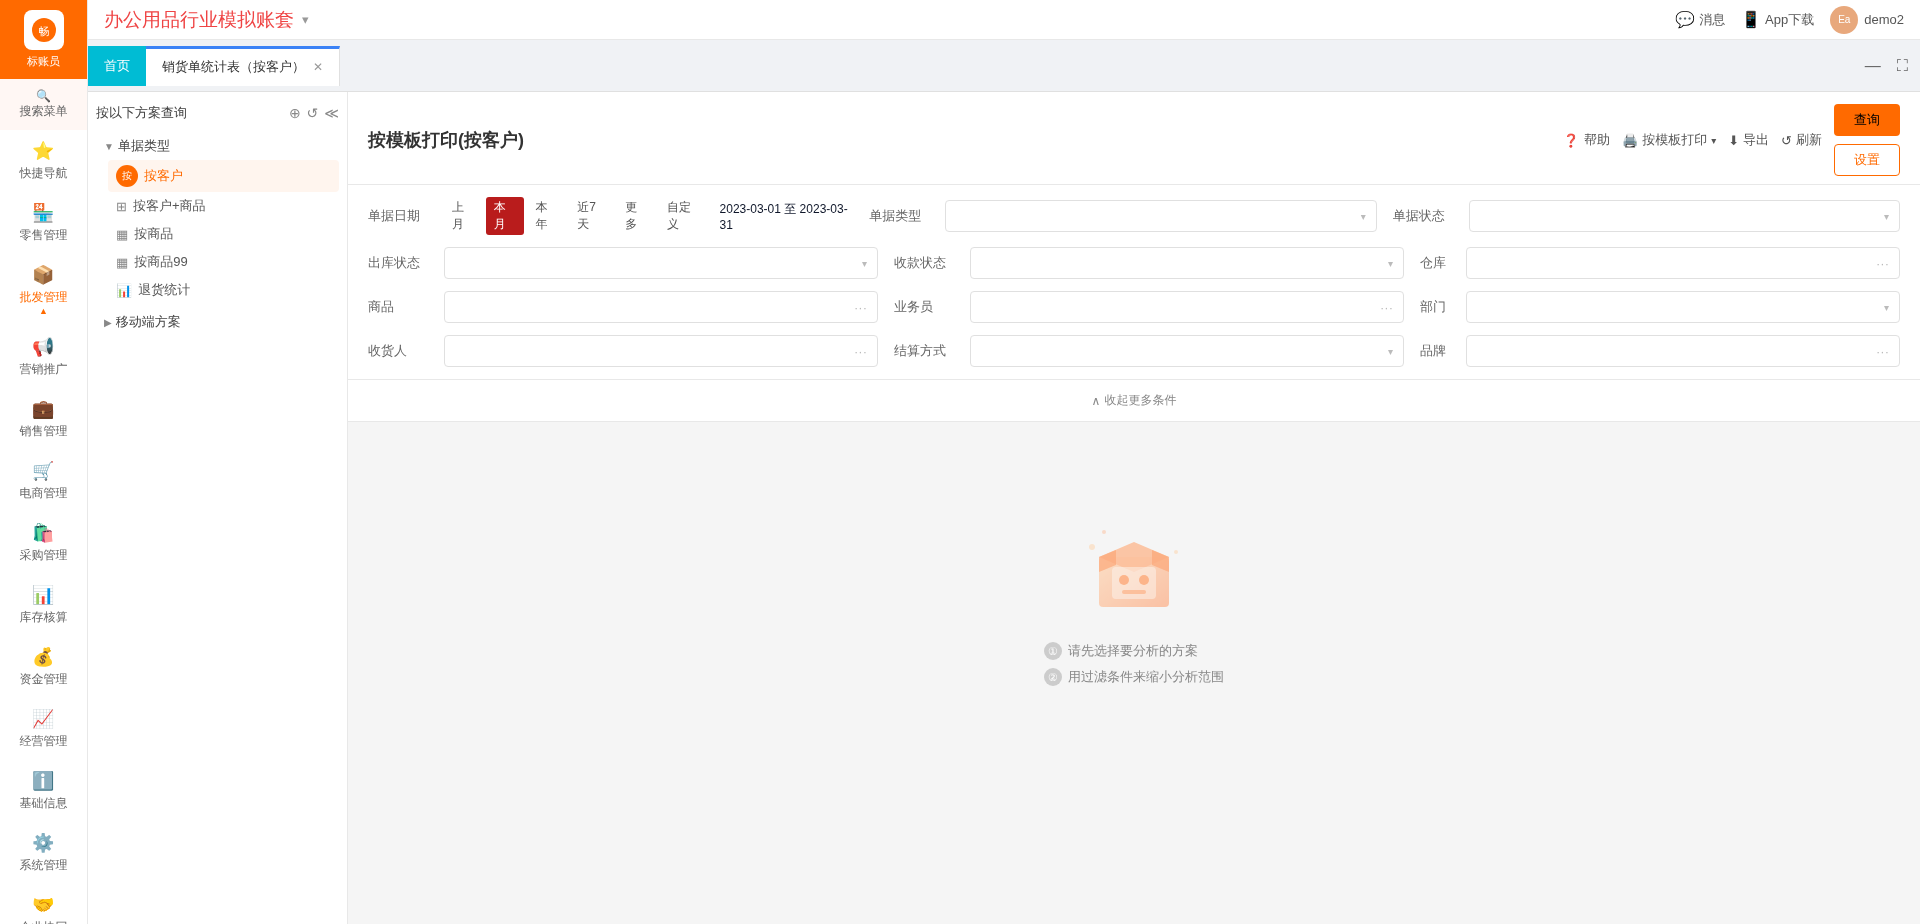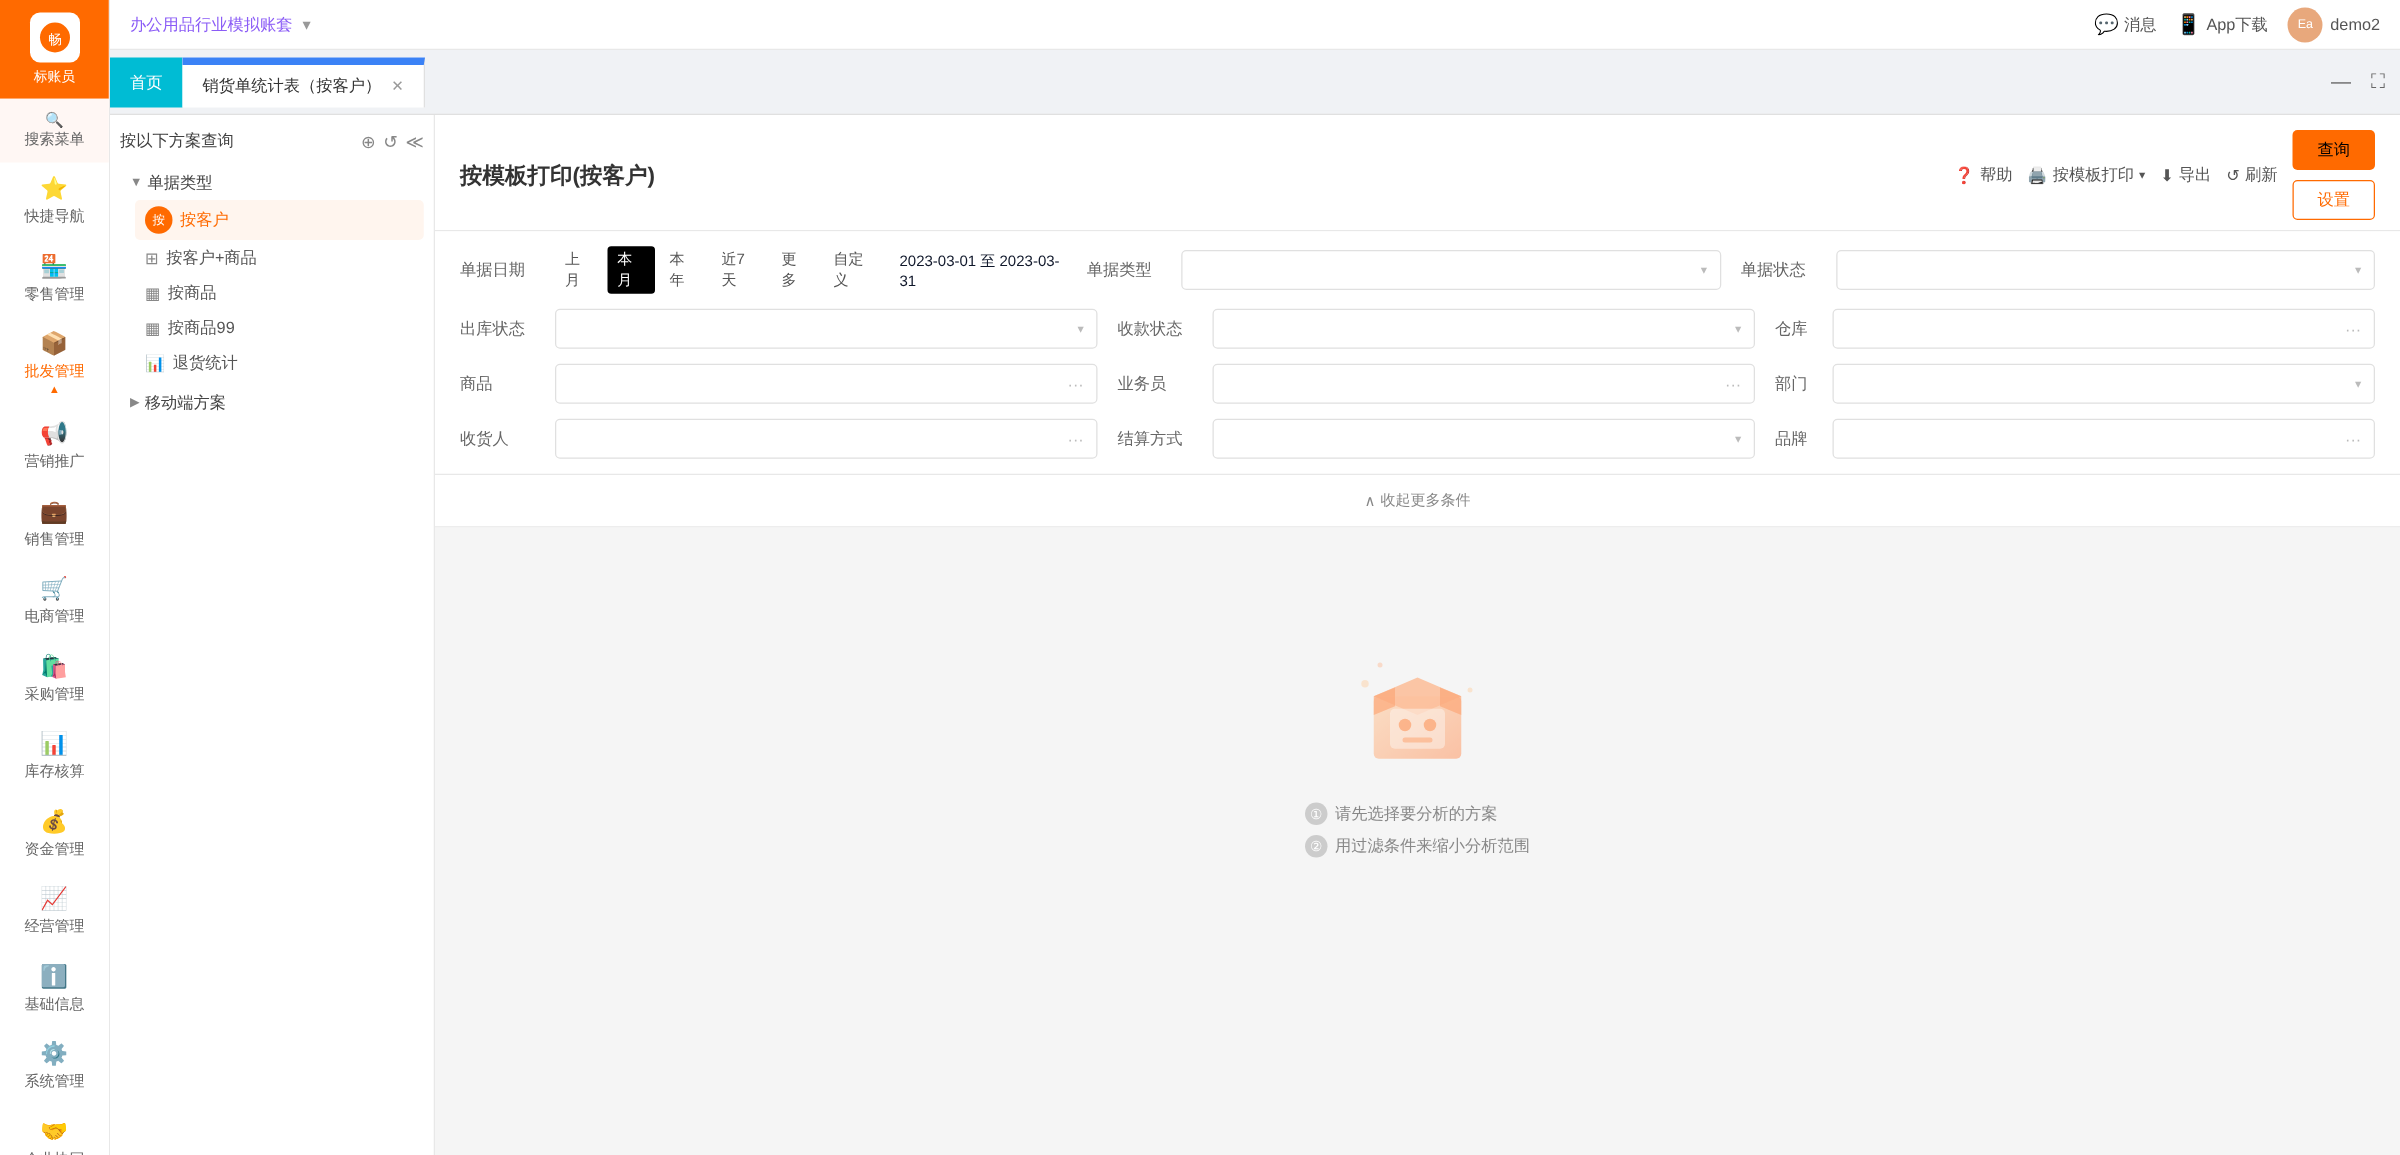--- a/index.html
+++ b/index.html
@@ -22,21 +22,21 @@
     
     .top-header { height: 40px; background: #fff; border-bottom: 1px solid #e8e8e8; display: flex; align-items: center; justify-content: space-between; padding: 0 16px; }
     .header-left { display: flex; align-items: center; gap: 8px; font-size: 13px; color: #333; }
     .header-right { display: flex; align-items: center; gap: 16px; font-size: 13px; color: #555; }
     .header-right .item { display: flex; align-items: center; gap: 4px; cursor: pointer; }
     .avatar { width: 28px; height: 28px; border-radius: 50%; background: #ff6a00; display: flex; align-items: center; justify-content: center; color: #fff; font-size: 12px; }
 
     
     .tab-bar { height: 52px; background: #f0f2f5; display: flex; align-items: center; border-bottom: 1px solid #e0e0e0; }
     .tab { display: flex; align-items: center; padding: 0 16px; height: 40px; cursor: pointer; font-size: 13px; color: #555; border-right: 1px solid #e0e0e0; }
-    .tab.active { background: #fff; color: #333; border-top: 6px solid #3b82f6; }
+    .tab.active { background: #fff; color: #333; border-top: 3px solid #3b82f6; }
     .tab .close-icon { margin-left: 8px; color: #999; font-size: 12px; cursor: pointer; }
     .tab-home { background: #00bcd4; color: #fff; border: none; }
     .tab-actions { margin-left: auto; display: flex; align-items: center; gap: 8px; padding-right: 8px; }
     .tab-actions .icon-btn { background: none; border: none; cursor: pointer; color: #666; font-size: 16px; padding: 4px; }
 
     
     .page-body { flex: 1; display: flex; overflow: hidden; }
 
     
     .left-panel { width: 260px; background: #fff; border-right: 1px solid #e8e8e8; padding: 12px 8px; overflow-y: auto; }
@@ -66,21 +66,21 @@
     .filter-row { display: flex; align-items: center; gap: 16px; margin-bottom: 12px; }
     .filter-row:last-child { margin-bottom: 0; }
     .filter-label { color: #666; font-size: 13px; min-width: 60px; flex-shrink: 0; }
     .filter-control { flex: 1; display: flex; align-items: center; border: 1px solid #e0e0e0; border-radius: 4px; padding: 5px 10px; background: #fff; min-height: 32px; cursor: pointer; }
     .filter-control .placeholder { color: #bbb; font-size: 13px; flex: 1; }
     .filter-control .dropdown-arrow { color: #bbb; font-size: 10px; }
     .filter-control .more-btn { color: #bbb; font-size: 13px; }
     .date-control { flex: 1; display: flex; align-items: center; gap: 4px; font-size: 13px; }
     .date-tabs { display: flex; gap: 4px; margin-right: 8px; }
     .date-tab { padding: 2px 8px; border-radius: 3px; cursor: pointer; font-size: 12px; color: #555; }
-    .date-tab.active { background: #000000; color: #fff; }
+    .date-tab.active { background: #b91c1c; color: #fff; }
     .date-range { color: #0f172a; font-size: 12px; }
 
     
     .collapse-bar { display: flex; justify-content: center; padding: 8px; background: #fff; border-bottom: 1px solid #e8e8e8; }
     .collapse-btn { display: flex; align-items: center; gap: 4px; color: #888; font-size: 12px; cursor: pointer; padding: 4px 12px; border-radius: 3px; }
 
     
     .empty-state { display: flex; flex-direction: column; align-items: center; justify-content: center; padding: 80px 20px; background: #f5f5f5; }
     .empty-icon { width: 120px; height: 120px; margin-bottom: 20px; opacity: 0.7; }
     .empty-tips { color: #888; font-size: 13px; }
@@ -160,21 +160,21 @@
     <div class="icon">🤝</div>
     <span>企业协同</span>
   </div>
 
 </div>
 
 <div class="main">
 
   <div class="top-header">
     <div class="header-left">
-      <span style="color:#8b5cf6;font-size:13px;">办公用品行业模拟账套</span>
+      <span style="color:#ef4444;font-size:19px;">办公用品行业模拟账套</span>
       <span style="color:#999;cursor:pointer;">▾</span>
     </div>
     <div class="header-right">
       <div class="item">
         <span style="font-size:16px;">💬</span>
         <span>消息</span>
       </div>
       <div class="item">
         <span style="font-size:16px;">📱</span>
         <span>App下载</span>

